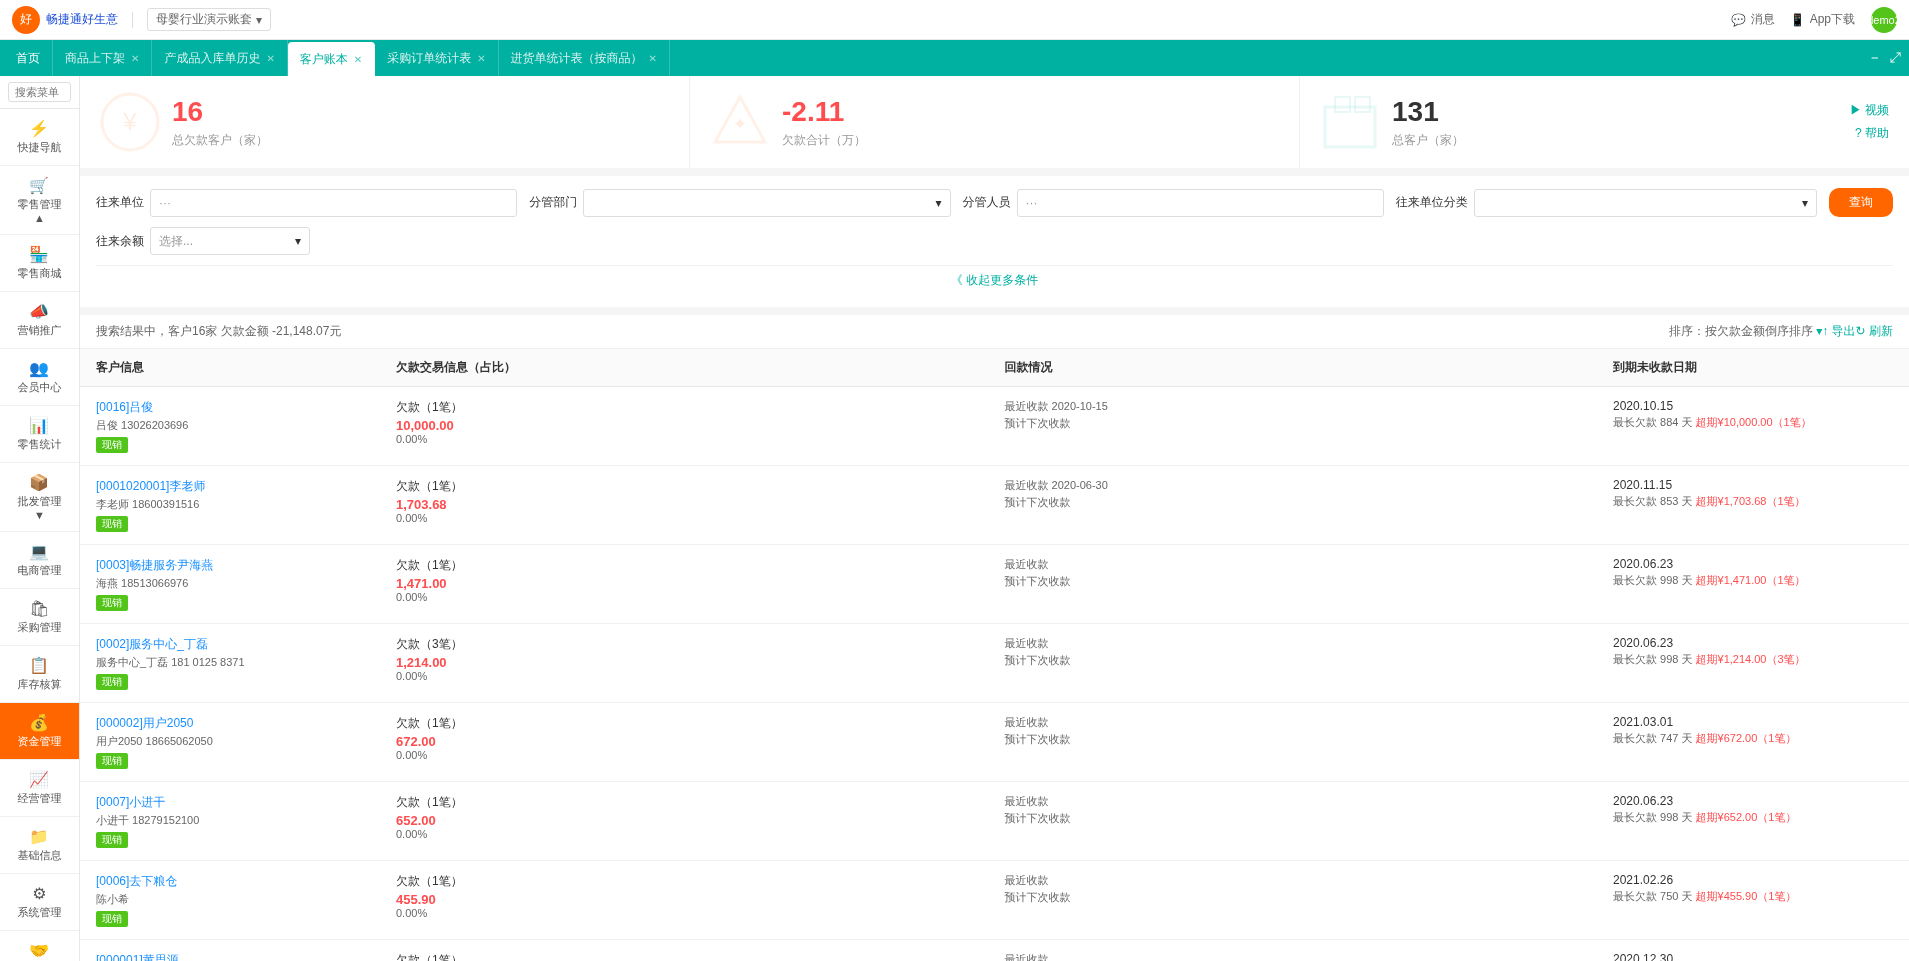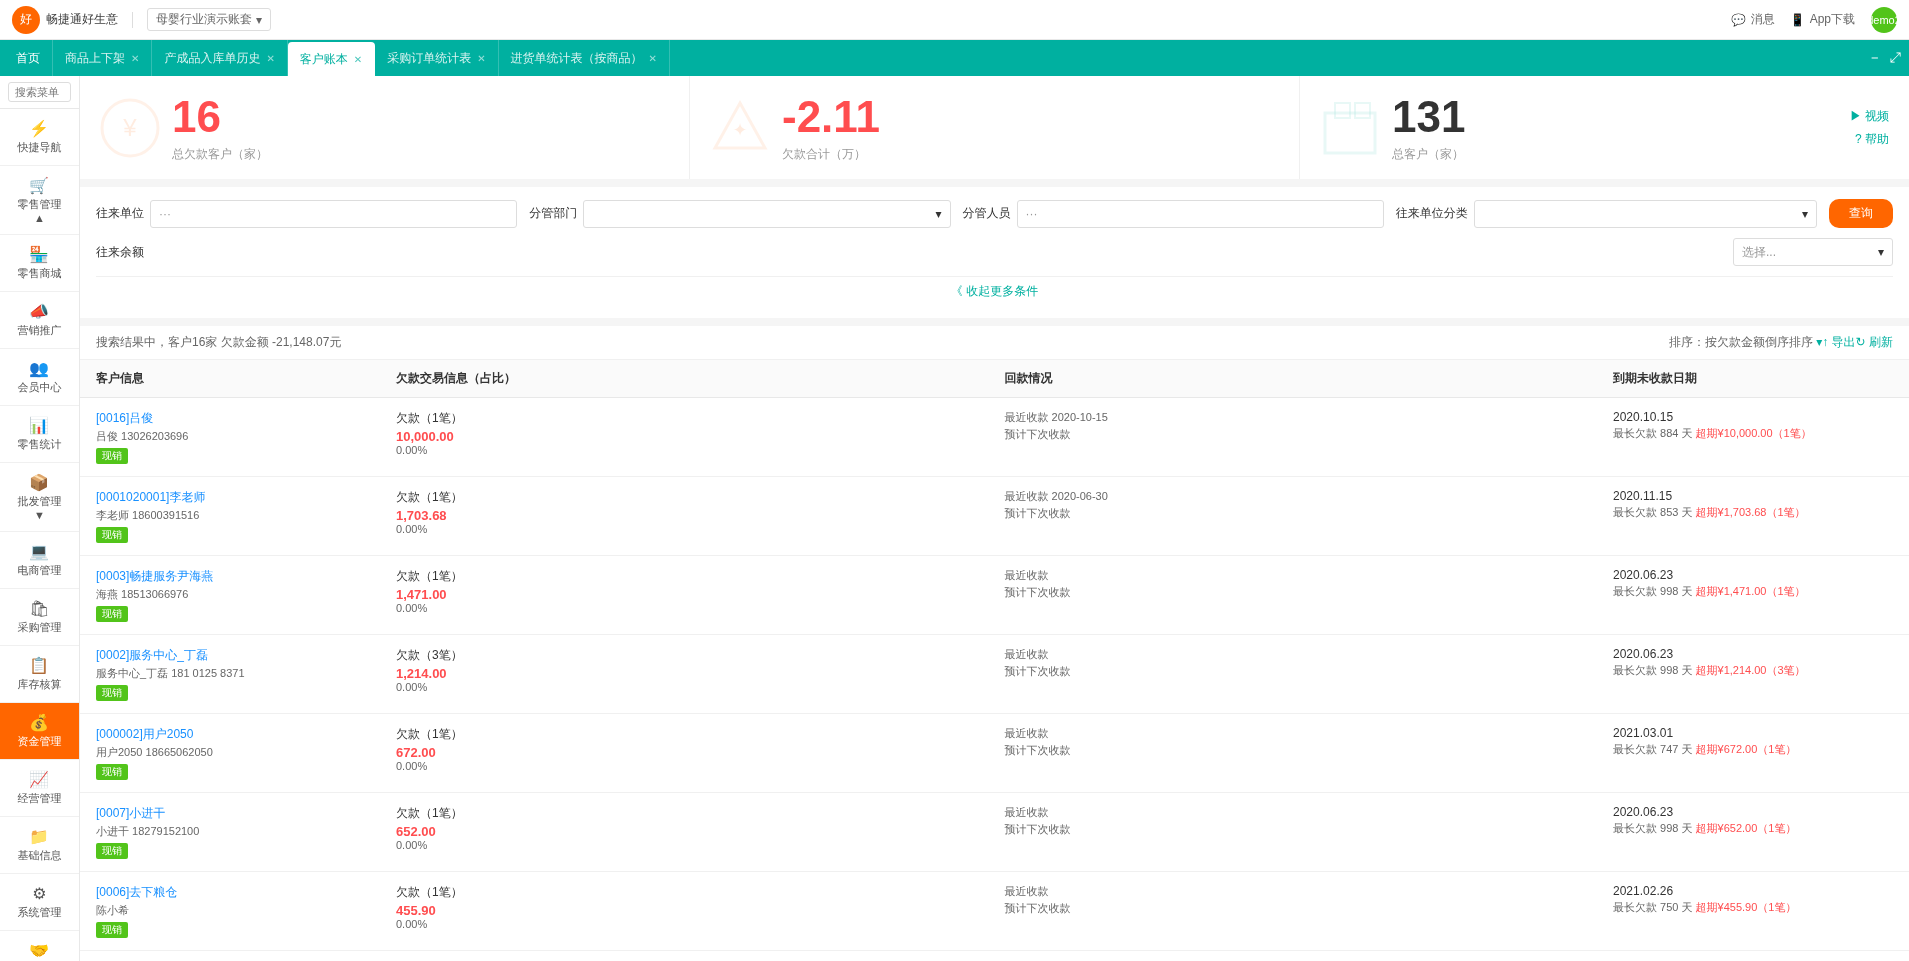--- a/index.html
+++ b/index.html
@@ -2,21 +2,21 @@
 <html><head>
   <meta charset="utf-8">
   <style>
     * { box-sizing: border-box; margin: 0; padding: 0; }
     body { font-family: 'Microsoft YaHei', Arial, sans-serif; font-size: 12px; background: #f5f5f5; color: #333; }
     
     
     .top-bar { display: flex; align-items: center; justify-content: space-between; background: #fff; height: 40px; padding: 0 12px; border-bottom: 1px solid #e8e8e8; }
     .logo-area { display: flex; align-items: center; gap: 6px; }
     .logo-icon { width: 28px; height: 28px; background: #ff6600; border-radius: 50%; display: flex; align-items: center; justify-content: center; color: white; font-size: 12px; }
-    .logo-text { font-size: 12px; color: #404040; }
+    .logo-text { font-size: 12px; color: #1d4ed8; }
     .company-select { display: flex; align-items: center; gap: 4px; font-size: 12px; color: #666; border: 1px solid #ddd; padding: 2px 8px; border-radius: 3px; cursor: pointer; }
     .top-right { display: flex; align-items: center; gap: 16px; font-size: 12px; color: #666; }
     .top-right-item { display: flex; align-items: center; gap: 4px; cursor: pointer; }
     .avatar { width: 26px; height: 26px; background: #52c41a; border-radius: 50%; display: flex; align-items: center; justify-content: center; color: white; font-size: 11px; }
 
     
     .nav-tabs { display: flex; align-items: center; background: #00b0a0; height: 36px; padding: 0 4px; overflow: hidden; }
     .nav-tab { display: flex; align-items: center; gap: 4px; padding: 0 12px; height: 36px; font-size: 12px; color: rgba(255,255,255,0.85); cursor: pointer; white-space: nowrap; border-right: 1px solid rgba(255,255,255,0.2); }
     .nav-tab.active { background: #fff; color: #00b0a0; border-radius: 4px 4px 0 0; height: 34px; margin-top: 2px; }
     .nav-tab .close-x { font-size: 10px; color: inherit; opacity: 0.7; margin-left: 2px; }
@@ -36,30 +36,30 @@
 
     
     .content { flex: 1; overflow-y: auto; background: #f5f5f5; }
     
     
     .stats-row { display: flex; background: #fff; margin-bottom: 8px; }
     .stat-card { flex: 1; display: flex; align-items: center; padding: 16px 20px; border-right: 1px solid #f0f0f0; }
     .stat-card:last-child { border-right: none; }
     .stat-icon { width: 60px; height: 60px; margin-right: 12px; opacity: 0.3; }
     .stat-info { }
-    .stat-number { font-size: 44px; font-weight: bold; }
+    .stat-number { font-size: 28px; font-weight: bold; }
     .stat-number.red { color: #ff4d4f; }
     .stat-number.dark { color: #333; font-weight: bold; }
     .stat-label { font-size: 12px; color: #999; margin-top: 4px; }
     .stat-card-right { margin-left: auto; display: flex; flex-direction: column; align-items: flex-end; gap: 6px; font-size: 12px; color: #666; }
 
     
     .filter-area { background: #fff; padding: 12px 16px; margin-bottom: 8px; }
     .filter-row { display: flex; align-items: center; gap: 12px; margin-bottom: 10px; flex-wrap: wrap; }
-    .filter-item { display: flex; align-items: center; gap: 6px; flex: 1; min-width: 200px; justify-content: space-between; }
+    .filter-item { display: flex; align-items: center; gap: 6px; flex: 1; min-width: 200px; }
     .filter-label { font-size: 12px; color: #333; white-space: nowrap; }
     .filter-input { flex: 1; height: 28px; border: 1px solid #ddd; border-radius: 3px; padding: 0 8px; font-size: 12px; }
     .filter-select { flex: 1; height: 28px; border: 1px solid #ddd; border-radius: 3px; padding: 0 8px; font-size: 12px; display: flex; align-items: center; justify-content: space-between; cursor: pointer; background: #fff; }
     .btn-query { background: #ff6600; color: white; border: none; padding: 6px 20px; border-radius: 10px; cursor: pointer; font-size: 12px; }
     .collapse-bar { text-align: center; padding: 6px; color: #00b0a0; font-size: 12px; cursor: pointer; border-top: 1px solid #f0f0f0; margin-top: 4px; }
 
     
     .results-bar { display: flex; align-items: center; justify-content: space-between; padding: 8px 16px; background: #fff; border-bottom: 1px solid #f0f0f0; font-size: 12px; color: #666; }
     .results-bar .result-text { }
     .results-bar .result-actions { display: flex; color: #00b0a0; }

